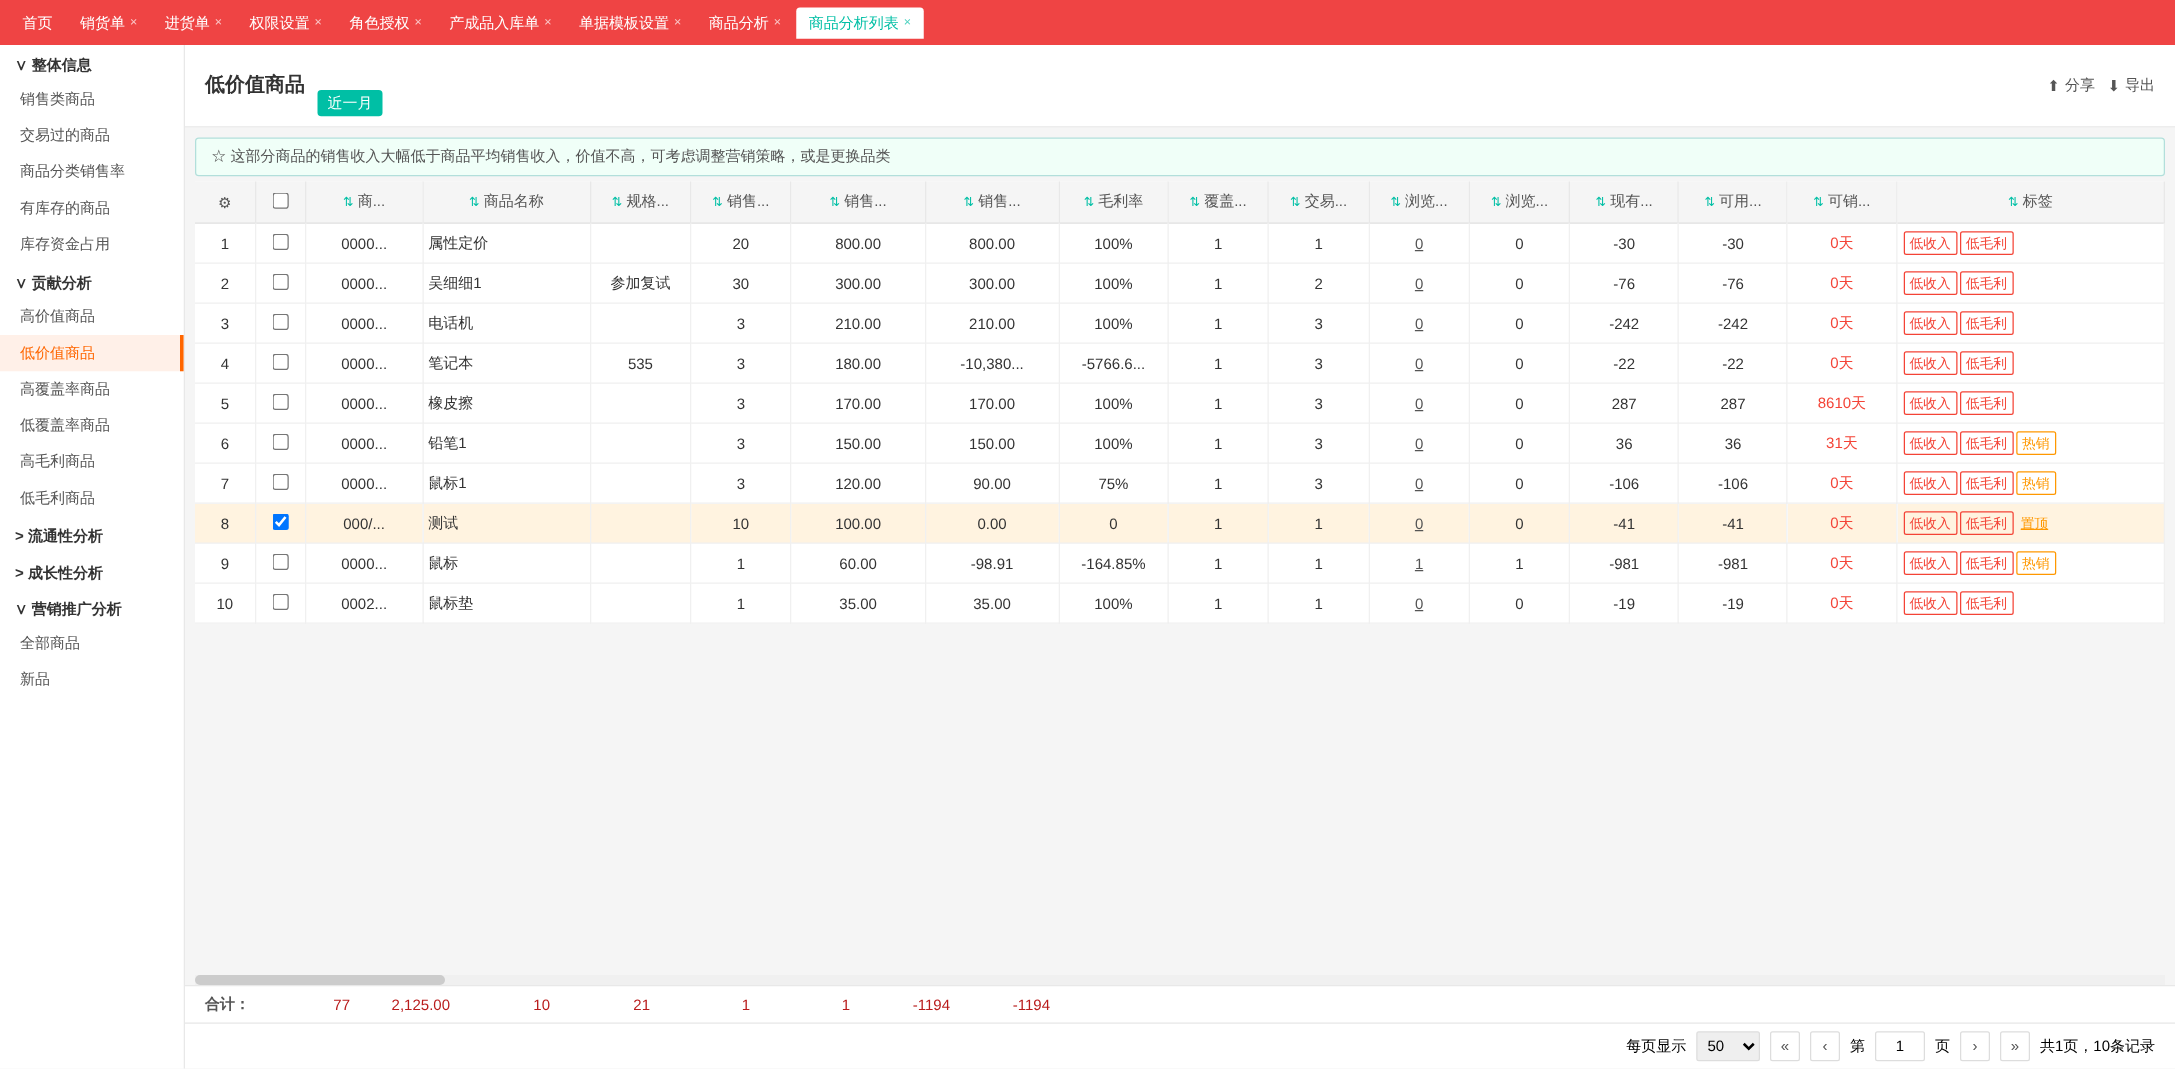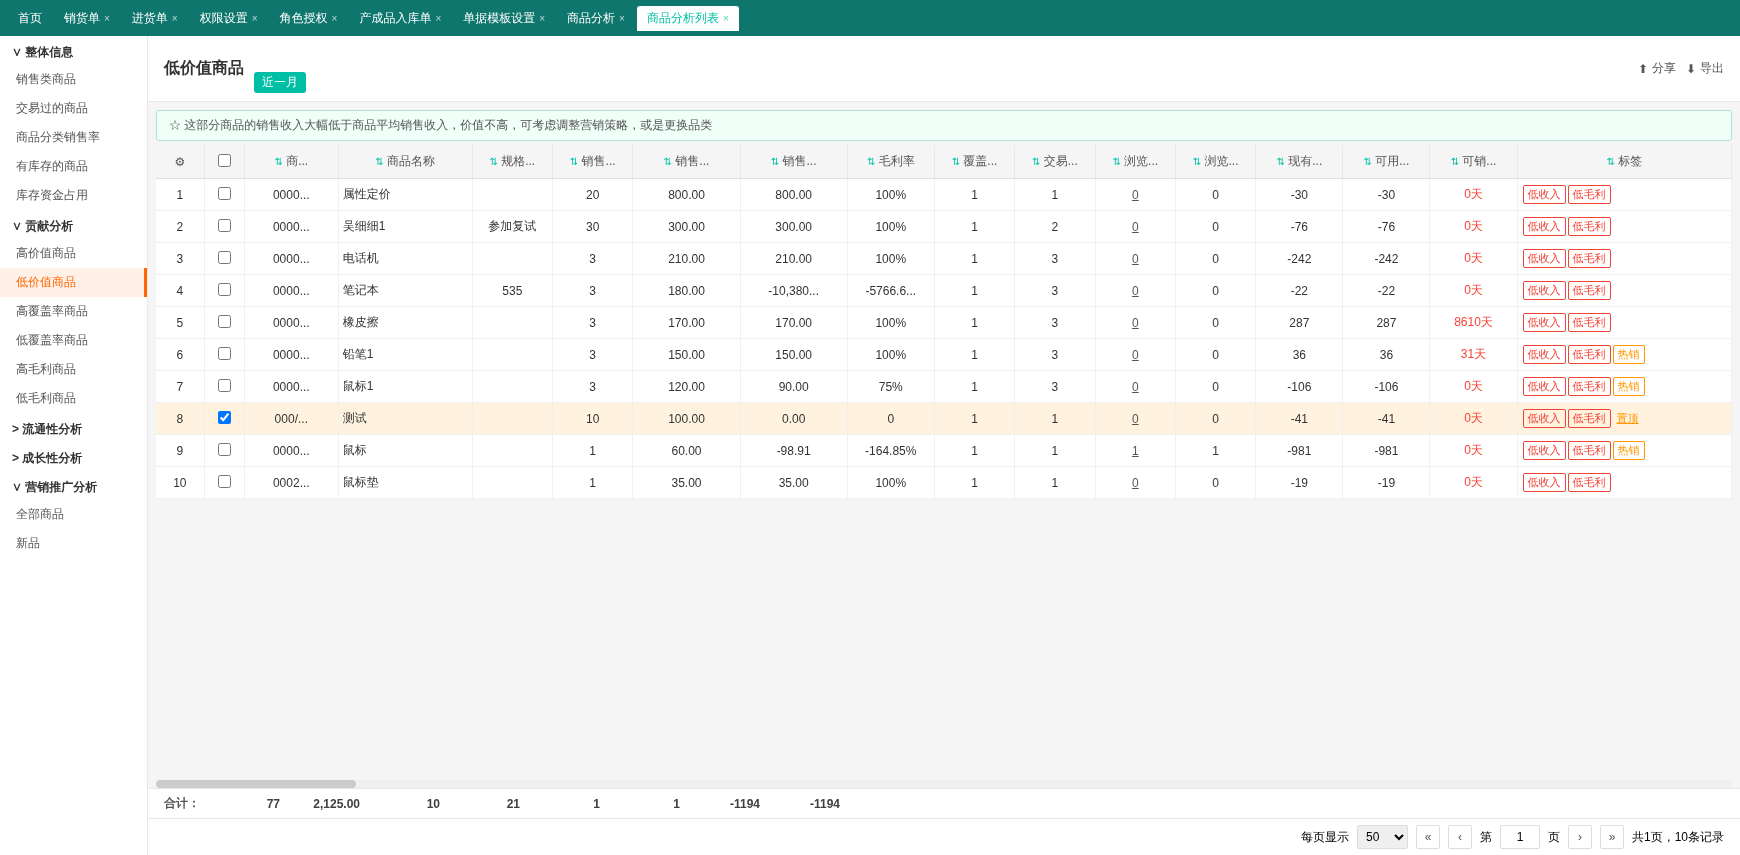--- a/index.html
+++ b/index.html
@@ -1,20 +1,20 @@
 <!DOCTYPE html>
 <html><head>
   <meta charset="utf-8">
   <style>
     * { box-sizing: border-box; margin: 0; padding: 0; font-family: 'Microsoft YaHei', Arial, sans-serif; font-size: 12px; }
     body { background: #f5f5f5; }
 
     
     .top-nav {
-      background: #0f766e;
+      background: #ef4444;
       height: 36px;
       display: flex;
       align-items: center;
       padding: 0 8px;
       gap: 2px;
     }
     .nav-item {
       color: #fff;
       padding: 4px 10px;
       cursor: pointer;
@@ -167,21 +167,21 @@
     
     .footer-bar {
       background: #fff;
       border-top: 1px solid #e8e8e8;
       padding: 6px 16px;
       display: flex;
       align-items: center;
       gap: 20px;
     }
     .total-label { color: #555; font-weight: bold; }
-    .total-val { color: #404040; min-width: 60px; text-align: right; font-weight: bold; }
+    .total-val { color: #b91c1c; min-width: 60px; text-align: right; }
 
     
     .pagination {
       background: #fff;
       border-top: 1px solid #e8e8e8;
       padding: 6px 16px;
       display: flex;
       align-items: center;
       justify-content: flex-end;
       gap: 8px;

